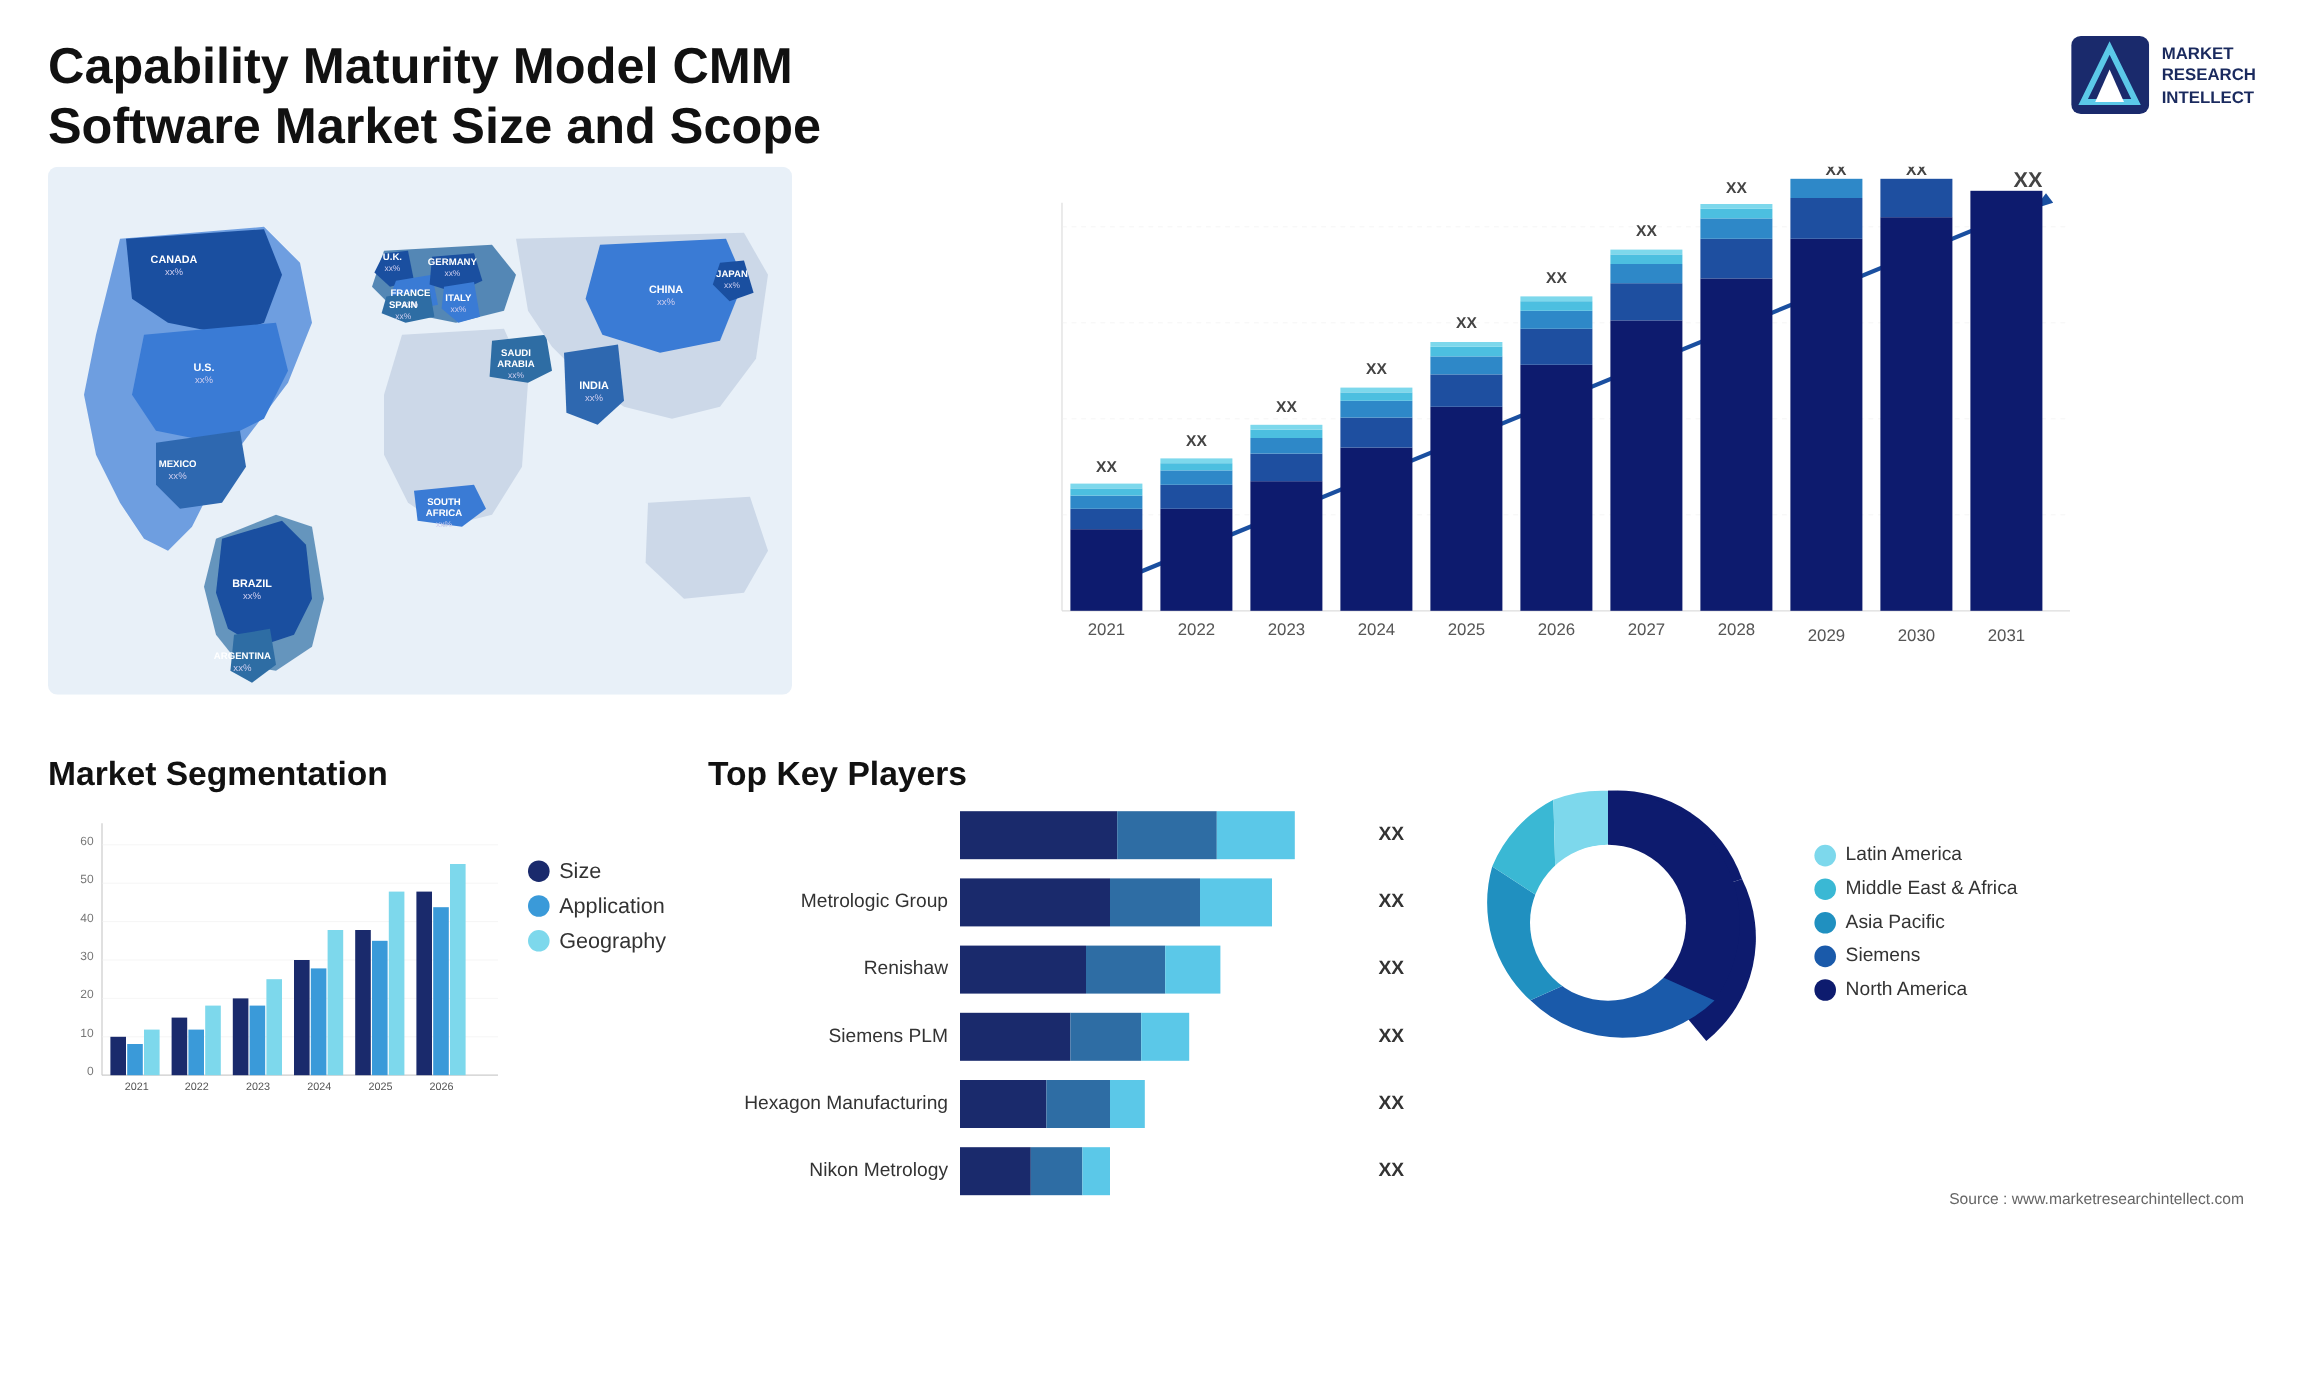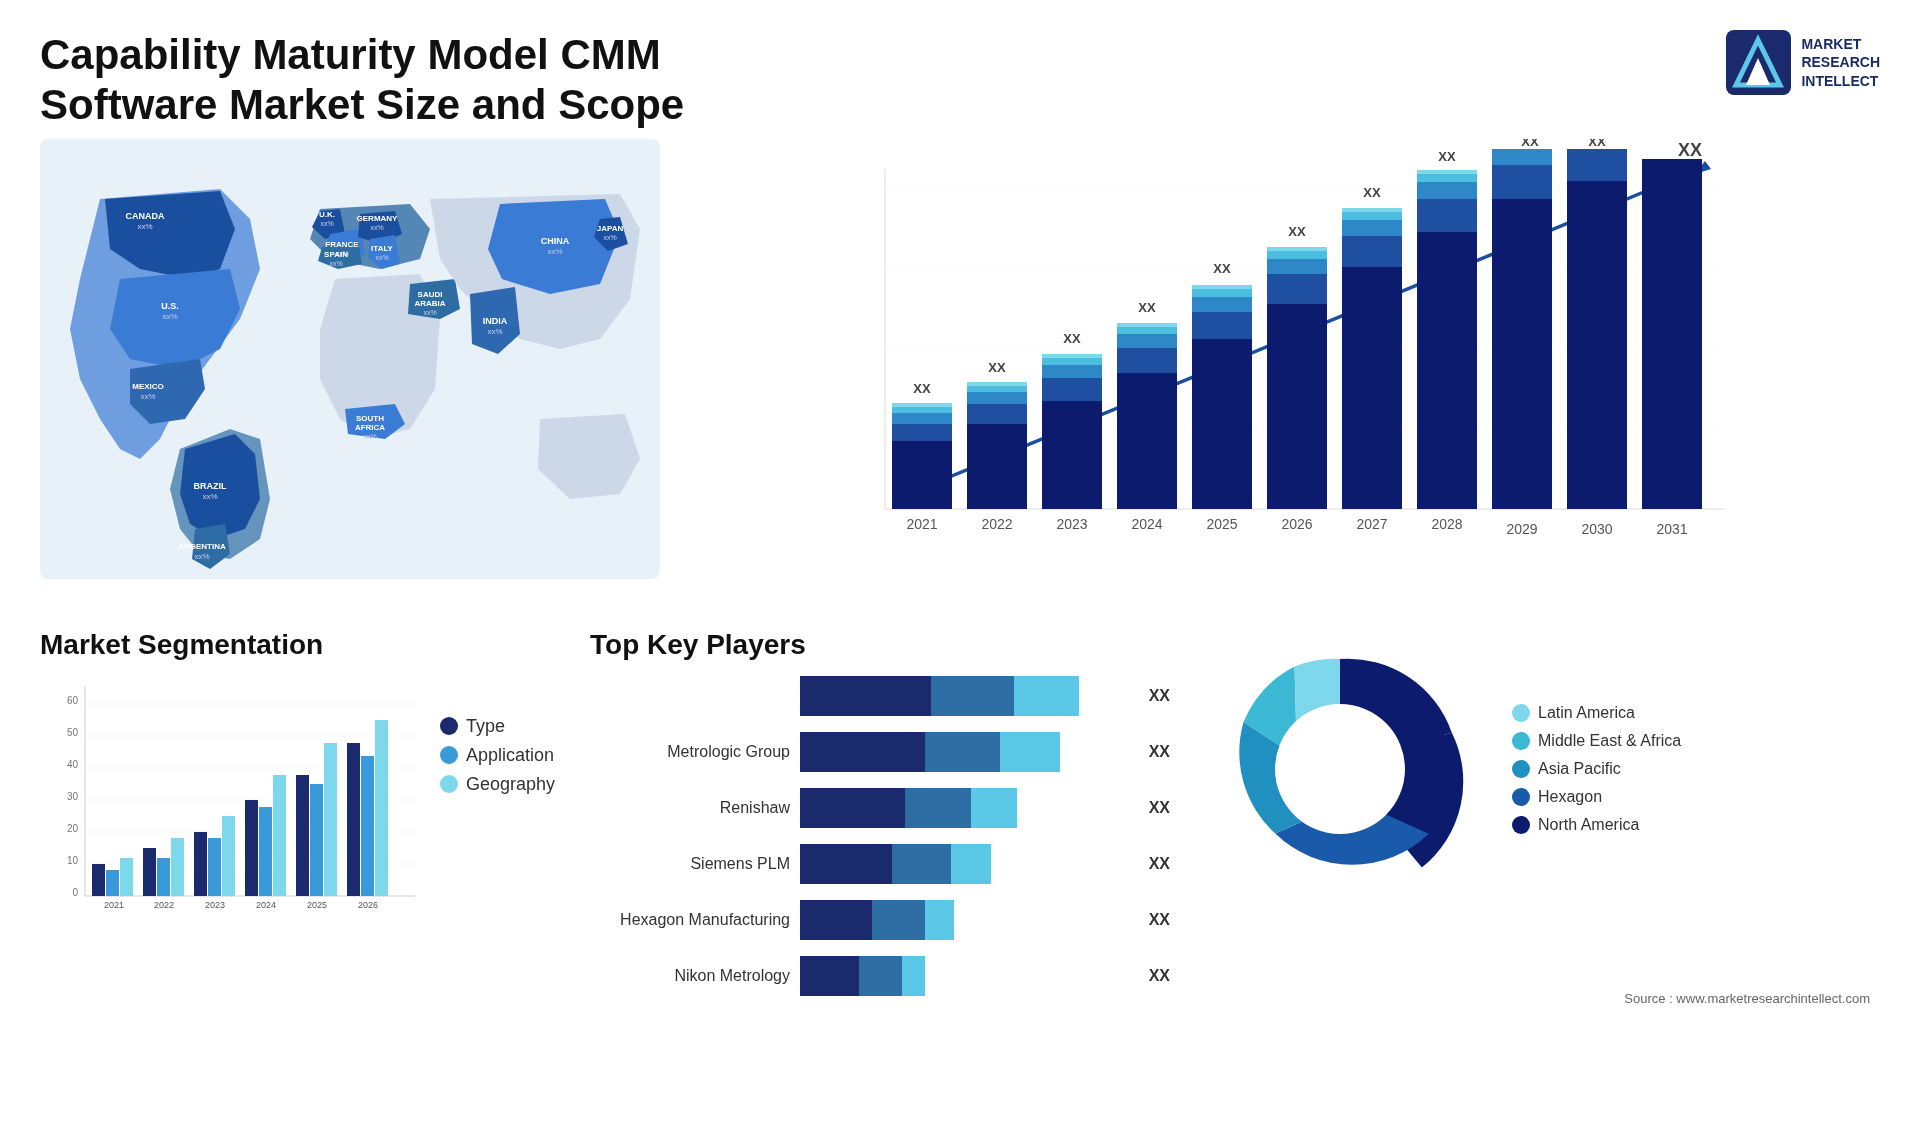--- a/index.html
+++ b/index.html
@@ -573,21 +573,21 @@
           <rect x="307" y="67" width="13" height="153" fill="#1a2a6c"></rect>
           <rect x="321" y="80" width="13" height="140" fill="#3a9ad9"></rect>
           <rect x="335" y="44" width="13" height="176" fill="#7dd8ec"></rect>
           <text x="328" y="232" font-size="9" fill="#555" text-anchor="middle">2026</text>
         </svg>
 
         <div class="seg-legend">
 
         <div class="legend-item">
               <div class="legend-dot" style="background:#1a2a6c;"></div>
-              <span>Type</span>
+              <span>Size</span>
             </div>
             <div class="legend-item">
               <div class="legend-dot" style="background:#3a9ad9;"></div>
               <span>Application</span>
             </div>
             <div class="legend-item">
               <div class="legend-dot" style="background:#7dd8ec;"></div>
               <span>Geography</span>
             </div>
           </div>
@@ -689,21 +689,21 @@
           <div class="regional-legend-item">
             <div class="regional-legend-dot" style="background:#3ab8d4;"></div>
             <span>Middle East &amp; Africa</span>
           </div>
           <div class="regional-legend-item">
             <div class="regional-legend-dot" style="background:#2090c0;"></div>
             <span>Asia Pacific</span>
           </div>
           <div class="regional-legend-item">
             <div class="regional-legend-dot" style="background:#1a5aaa;"></div>
-            <span>Hexagon</span>
+            <span>Siemens</span>
           </div>
           <div class="regional-legend-item">
             <div class="regional-legend-dot" style="background:#0d1b6e;"></div>
             <span>North America</span>
           </div>
         </div>
       </div>
       <div class="source-text">Source : www.marketresearchintellect.com</div>
     </div>
 

